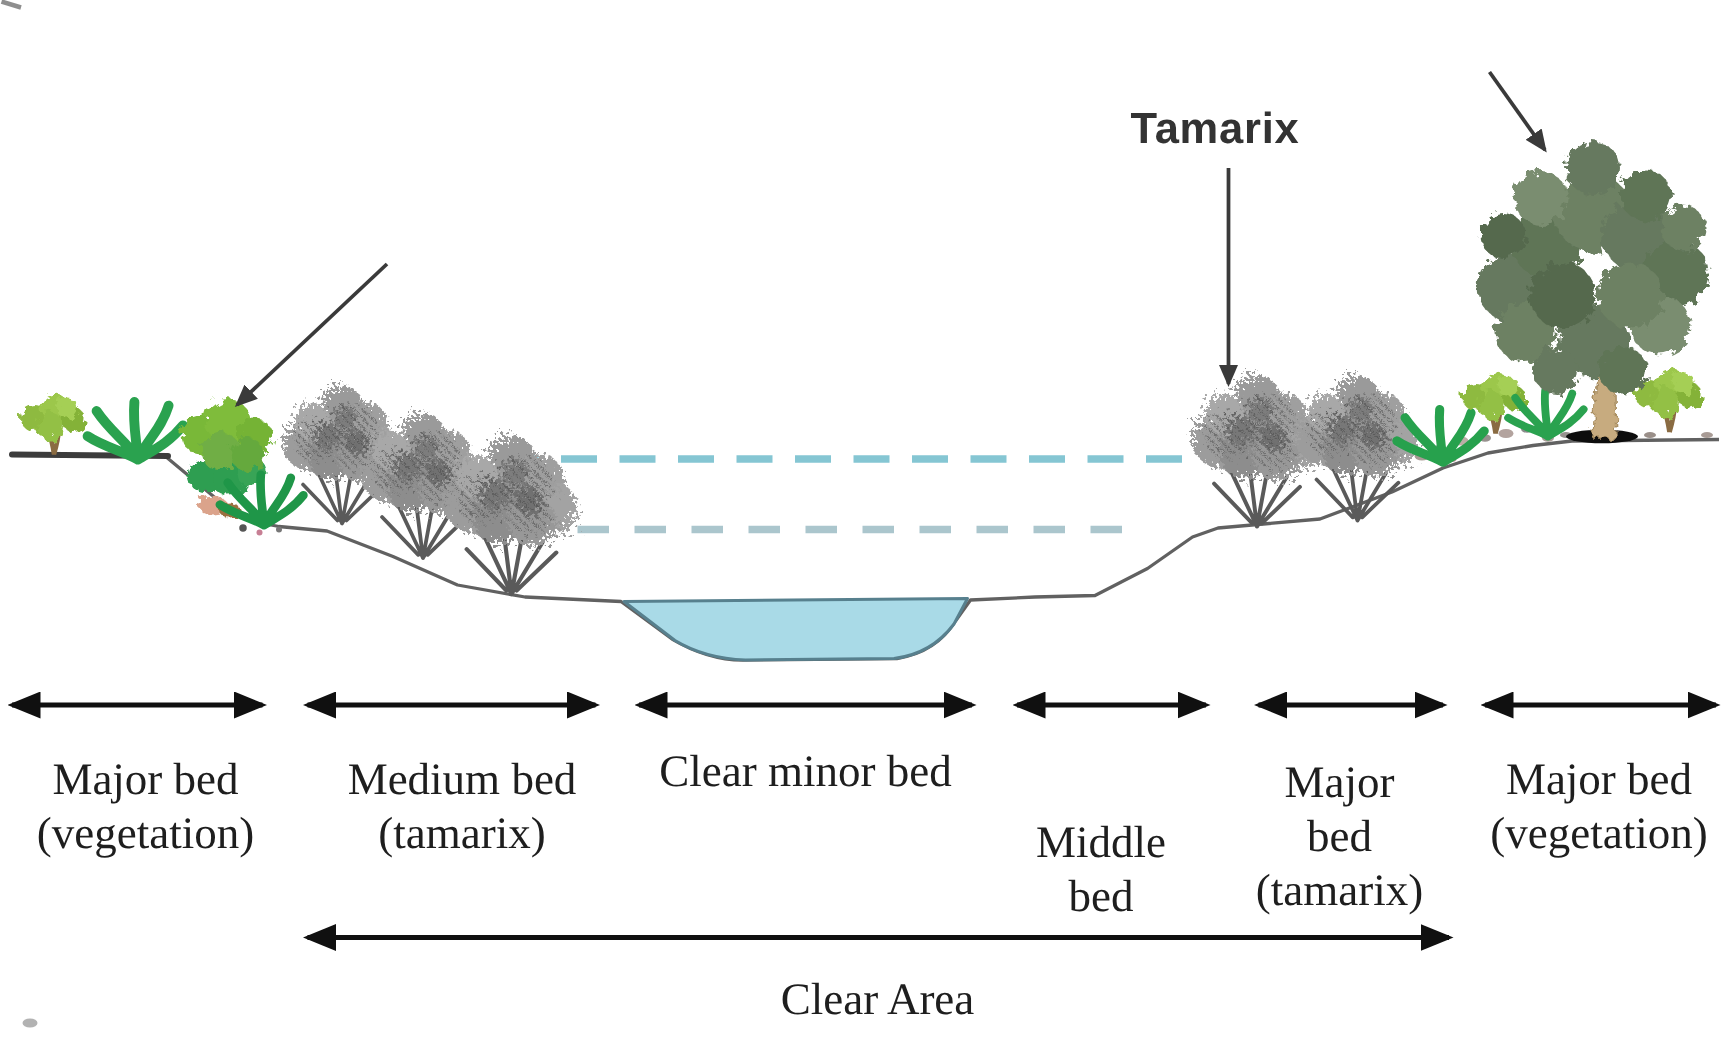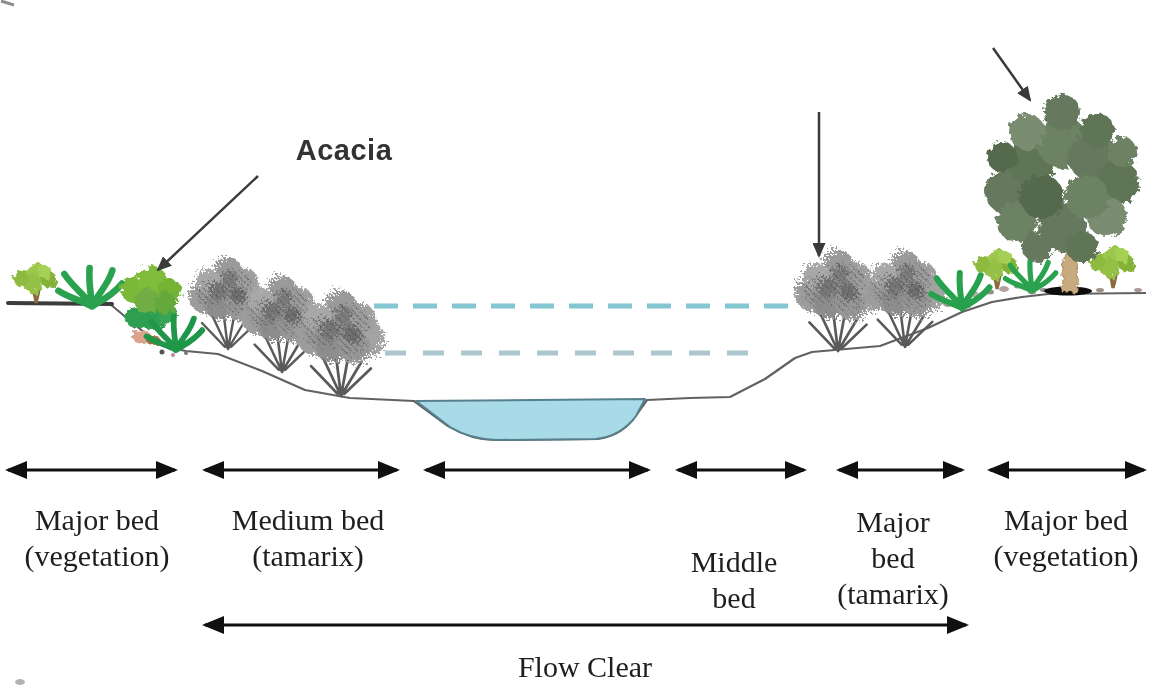--- a/index.html
+++ b/index.html
@@ -210,39 +210,42 @@
     <line x1="8" y1="470" x2="175" y2="470" stroke="#101010" stroke-width="3.2" marker-start="url(#ahz)" marker-end="url(#ahz)"></line>
     <line x1="205" y1="470" x2="397" y2="470" stroke="#101010" stroke-width="3.2" marker-start="url(#ahz)" marker-end="url(#ahz)"></line>
     <line x1="426" y1="470" x2="648" y2="470" stroke="#101010" stroke-width="3.2" marker-start="url(#ahz)" marker-end="url(#ahz)"></line>
     <line x1="678" y1="470" x2="804" y2="470" stroke="#101010" stroke-width="3.2" marker-start="url(#ahz)" marker-end="url(#ahz)"></line>
     <line x1="839" y1="470" x2="962" y2="470" stroke="#101010" stroke-width="3.2" marker-start="url(#ahz)" marker-end="url(#ahz)"></line>
     <line x1="990" y1="470" x2="1144" y2="470" stroke="#101010" stroke-width="3.2" marker-start="url(#ahz)" marker-end="url(#ahz)"></line>
 
     <line x1="205" y1="625" x2="966" y2="625" stroke="#101010" stroke-width="3.2" marker-start="url(#ahz)" marker-end="url(#ahz)"></line>
   </svg>
 
-  <div class="plant-label acacia">Acacia</div>
+  <div class="plant-label tamarix">Tamarix</div>
 
   <div class="zone-label z1">
     <span>Major bed</span>
     <span>(vegetation)</span>
   </div>
   <div class="zone-label z2">
     <span>Medium bed</span>
     <span>(tamarix)</span>
+  </div>
+  <div class="zone-label z3">
+    <span>Clear minor bed</span>
   </div>
   <div class="zone-label z4">
     <span>Middle</span>
     <span>bed</span>
   </div>
   <div class="zone-label z5">
     <span>Major</span>
     <span>bed</span>
     <span>(tamarix)</span>
   </div>
   <div class="zone-label z6">
     <span>Major bed</span>
     <span>(vegetation)</span>
   </div>
 
-  <div class="flow-label">Flow Clear</div>
+  <div class="flow-label">Clear Area</div>
 
 </div>
 
 </body></html>

